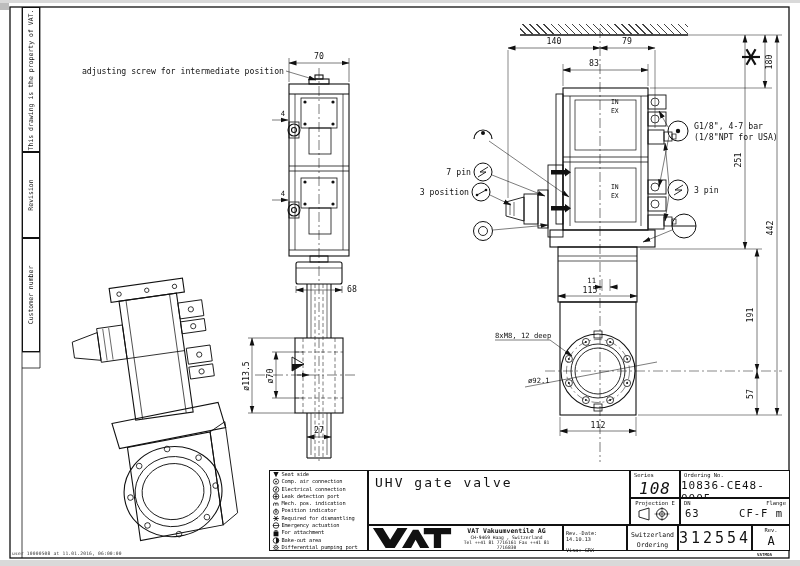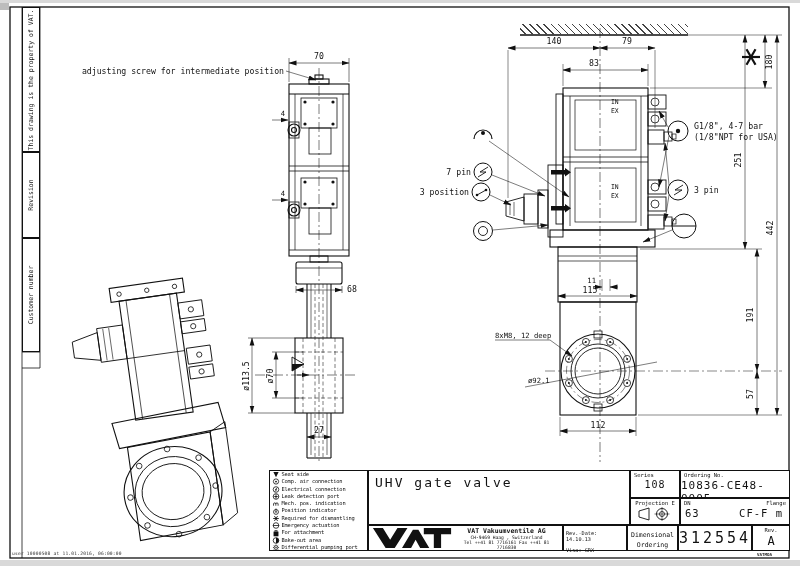--- a/index.html
+++ b/index.html
@@ -17,21 +17,21 @@
   #legend{left:269px;top:470px;width:99px;height:81px;border:1px solid #111;
           box-sizing:border-box;background:#fff;}
   .lrow{display:flex;align-items:center;height:7.3px;padding-left:1.5px;gap:2px;}
   .lrow svg{flex:0 0 8px;}
   .lrow .llabel{font-size:5.4px;white-space:nowrap;letter-spacing:-0.2px;line-height:1;}
   
   .cell{position:absolute;border:1px solid #111;box-sizing:border-box;background:#fff;}
   .lab{font-size:5.5px;line-height:1.2;padding:1px 3px 0 3px;}
   .val-center{display:flex;align-items:center;justify-content:center;}
   #title-cell .ttl{font-size:13px;letter-spacing:2px;padding:4px 6px;}
-  #series-val{font-size:10px;letter-spacing:1px;}
+  #series-val{font-size:16px;letter-spacing:1px;font-style:italic;}
   #ordering-val{font-size:11px;letter-spacing:1px;}
   #dnflange .row1{display:flex;justify-content:space-between;}
   #dnflange .row2{display:flex;justify-content:space-between;align-items:flex-end;
                   font-size:10.5px;padding:0 6px 2px 4px;letter-spacing:1px;}
   #logo-cell{display:flex;align-items:center;padding:1px 2px;}
   #logo-cell .co{text-align:center;flex:1;}
   #logo-cell .co .c1{font-size:6.5px;font-weight:bold;}
   #logo-cell .co .c2,#logo-cell .co .c3{font-size:4.6px;}
   #revdate-cell{font-size:5.2px;padding:4px 2px;}
   #revdate-cell div{margin-bottom:5px;}
@@ -536,21 +536,21 @@
       <div class="c1">VAT Vakuumventile AG</div>
       <div class="c2">CH-9469 Haag , Switzerland</div>
       <div class="c3">Tel ++41 81 7716161 Fax ++41 81 7716830</div>
     </div>
   </div>
   <div class="cell" id="revdate-cell" style="left:563px;top:525px;width:64px;height:26px;">
     <div>Rev.-Date: 14.10.13</div>
     <div>Visa: GRX</div>
   </div>
   <div class="cell" id="doctype-cell" style="left:627px;top:525px;width:51px;height:26px;">
-    <div>Dimensional</div>
+    <div>Switzerland</div>
     <div>Ordering</div>
   </div>
   <div class="cell val-center" id="number-cell" style="left:678px;top:525px;width:74px;height:26px;text-align:right;">
     <span>312554</span>
   </div>
   <div class="cell" id="rev-cell" style="left:752px;top:525px;width:38px;height:26px;">
     <div class="lab">Rev.</div>
     <div class="rv">A</div>
   </div>
 

